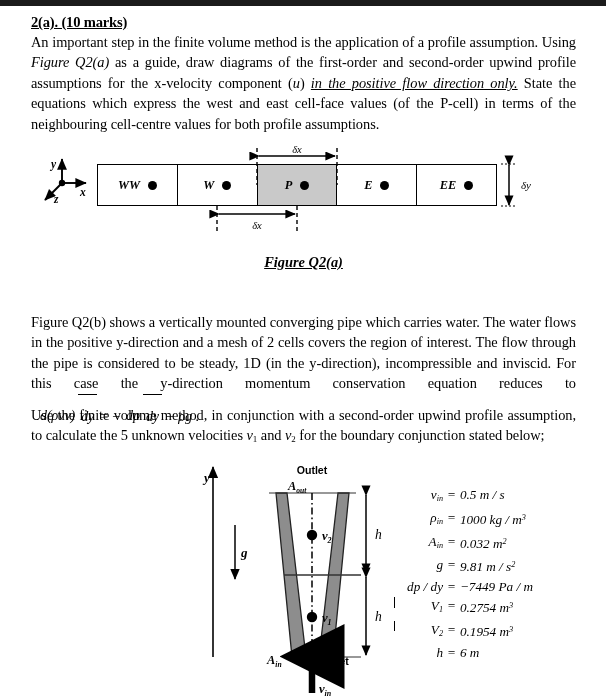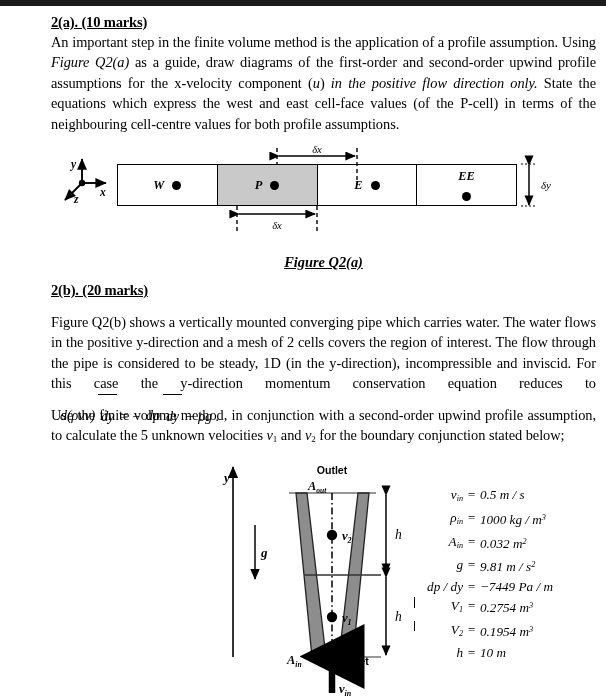--- a/index.html
+++ b/index.html
@@ -9,58 +9,58 @@
     font-family:"Liberation Serif", serif;
     color:#000;
     overflow:hidden;
     position:relative;
   }
   .scan-top-band{
     position:absolute;left:0;top:0;width:606px;height:6px;
     background:#1b1b1b;
   }
   .page{
-    position:absolute;left:0;top:6px;width:498px;height:691px;margin-left:20px;
+    position:absolute;left:0;top:6px;width:498px;height:691px;
   }
   .col{
     position:absolute;left:31px;top:0;width:545px;
   }
 
   
   .heading{
     font-weight:bold;font-size:14.6px;text-decoration:underline;
     letter-spacing:-0.2px;margin:0 0 2px 0;line-height:17px;
   }
   p.body{
     margin:0;font-size:14.4px;line-height:20.4px;
     text-align:justify;text-justify:inter-word;
     letter-spacing:-0.05px;
   }
-  .itu{font-style:italic;}
+  .itu{font-style:italic;text-decoration:underline;}
 
   
   .caption{
     position:absolute;width:545px;text-align:center;
     font-style:italic;font-weight:bold;font-size:14.4px;
     text-decoration:underline;
   }
 
   
   .meshwrap{position:absolute;left:0;top:0;width:545px;height:110px;}
   .axes{position:absolute;left:5px;top:7px;width:60px;height:52px;}
   .mesh{
     position:absolute;left:66px;top:18px;width:400px;height:42px;
     border:1.6px solid #000;box-sizing:border-box;display:flex;
   }
   .cell{
     flex:1 1 0;border-right:1.6px solid #000;box-sizing:border-box;
     display:flex;align-items:center;justify-content:center;gap:8px;
     position:relative;
   }
-  .cell:last-child{border-right:none;flex-direction:column;}
+  .cell:last-child{border-right:none;}
   .cell.shaded{background:#c9c9c9;}
   .cell .lbl{font-style:italic;font-weight:bold;font-size:12.4px;}
   .cell .node{width:9px;height:9px;border-radius:50%;background:#000;display:block;}
   .frac{display:inline-flex;flex-direction:row;align-items:center;
         vertical-align:middle;font-style:italic;line-height:1.05;}
   .frac .num{padding:0 3px;font-size:14px;}
   .frac .den{padding:15px 3px;border-top:1.3px solid #000;font-size:14px;}
   .mathrow{display:inline-flex;align-items:center;gap:3px;font-style:italic;}
 
   
@@ -139,43 +139,44 @@
 
         <line x1="474" y1="17" x2="474" y2="17" stroke="#000" stroke-width="1"></line>
         <line x1="478" y1="19" x2="478" y2="59" stroke="#000" stroke-width="1.5" marker-start="url(#a2s)" marker-end="url(#a2e)"></line>
         <line x1="470" y1="18" x2="486" y2="18" stroke="#000" stroke-width="1" stroke-dasharray="2,2"></line>
         <line x1="470" y1="60" x2="486" y2="60" stroke="#000" stroke-width="1" stroke-dasharray="2,2"></line>
         <text x="490" y="43" font-family="Liberation Serif, serif" font-size="11" font-style="italic" id="dy-lab">δy</text>
       </svg>
 
       <div class="mesh" id="mesh-row">
           <div class="cell">
+            <span class="lbl">WW</span>
+            <span class="node"></span>
+          </div>
+          <div class="cell">
             <span class="lbl">W</span>
             <span class="node"></span>
           </div>
           <div class="cell shaded">
             <span class="lbl">P</span>
             <span class="node"></span>
           </div>
           <div class="cell">
             <span class="lbl">E</span>
             <span class="node"></span>
           </div>
           <div class="cell">
             <span class="lbl">EE</span>
             <span class="node"></span>
           </div>
         </div>
     </div>
     <div class="caption" style="top:108px;">Figure Q2(a)</div>
   </div>
 
-  <div class="col" style="top:276px;">
-    <div class="heading">2(b). (20 marks)</div>
-  </div>
 
   <div class="col" style="top:306px;">
     <p class="body">
       <span>Figure Q2(b) shows a vertically mounted converging pipe which carries water.  The water flows in the positive y-direction and a mesh of 2 cells covers the region of interest.  The flow through the pipe is considered to be steady, 1D (in the y-direction), incompressible and inviscid.  For this case the y-direction momentum conservation equation reduces to</span>
       <span class="mathrow" style="margin-left:6px;">
         <span class="frac">
           <span class="num">d(ρvv)</span>
           <span class="den">dy</span>
         </span>
         <span style="font-style:normal;">= −</span>
@@ -280,20 +281,20 @@
             <span class="rhs">0.2754 m<sup>3</sup></span>
           </div>
           <div class="gv">
             <span class="lhs vbar">V<sub>2</sub></span>
             <span class="eqs">=</span>
             <span class="rhs">0.1954 m<sup>3</sup></span>
           </div>
           <div class="gv">
             <span class="lhs">h</span>
             <span class="eqs">=</span>
-            <span class="rhs">10 m</span>
+            <span class="rhs">6 m</span>
           </div>
         </div>
 
     </div>
   </div>
 
 </div>
 
 </body></html>

